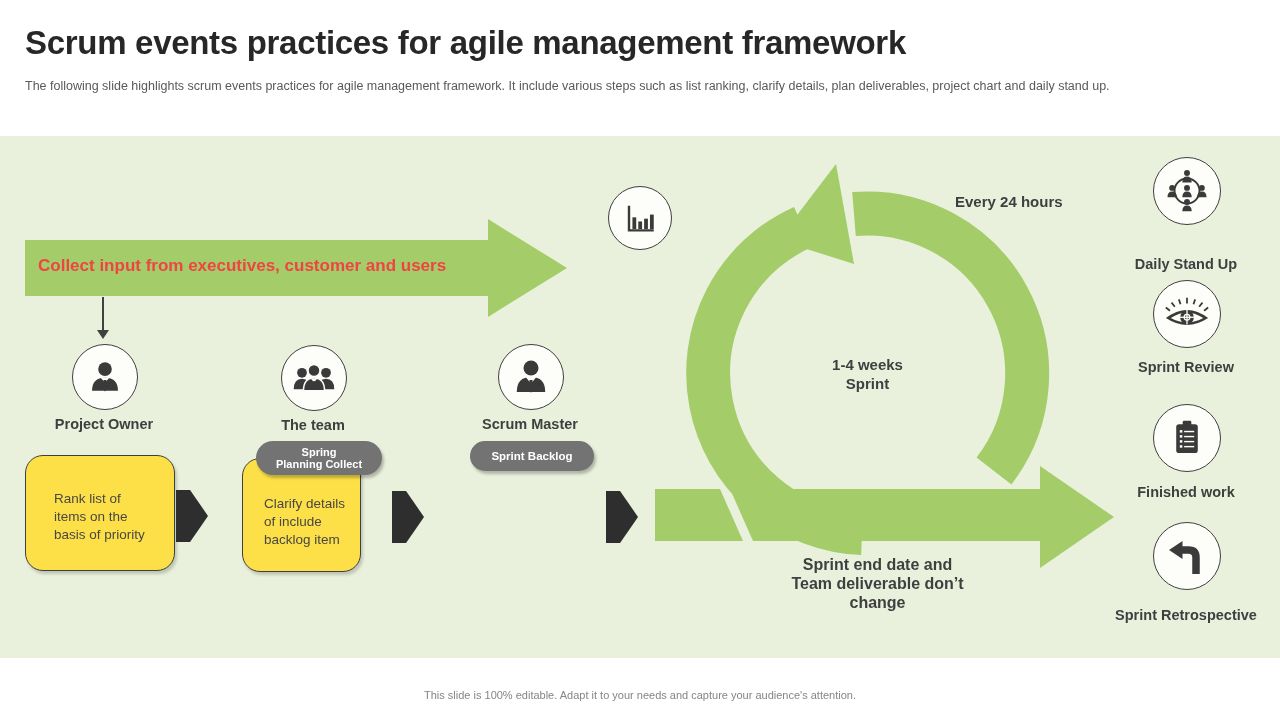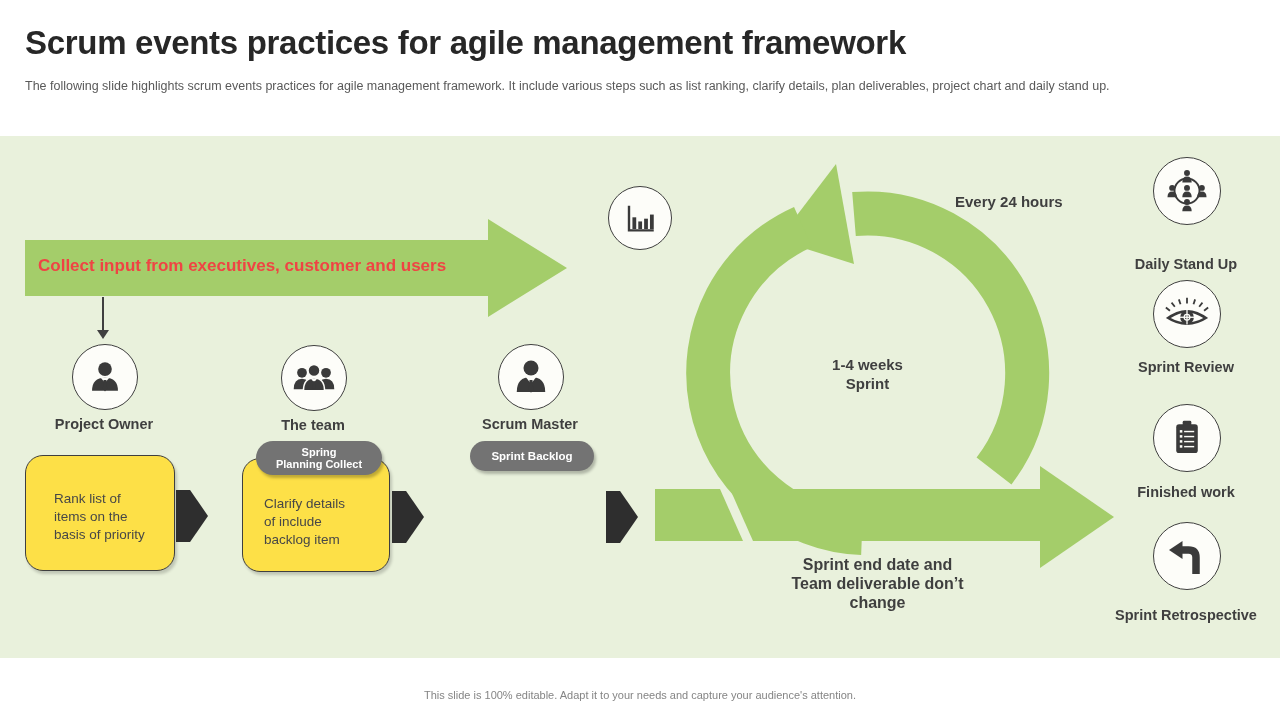--- a/index.html
+++ b/index.html
@@ -34,21 +34,21 @@
 
   
   .conn-line{left:102px;top:297px;width:2px;height:33px;background:#404040;}
   .conn-head{left:97px;top:330px;width:0;height:0;border-left:6px solid transparent;border-right:6px solid transparent;border-top:9px solid #404040;}
 
   
   .rbox{background:#fde047;border:1.4px solid #3f3f3f;border-radius:18px;box-shadow:2px 3px 3px rgba(0,0,0,0.18);
         font-size:13.5px;line-height:18px;color:#474747;}
   .rbox span{display:block;}
   .box1{left:25px;top:455px;width:150px;height:116px;padding:34px 6px 0 28px;box-sizing:border-box;}
-  .box2{left:242px;top:458px;width:148px;height:114px;padding:36px 6px 10px 21px;box-sizing:border-box;}
+  .box2{left:242px;top:458px;width:119px;height:114px;padding:36px 6px 10px 21px;box-sizing:border-box;}
   .box3{left:458px;top:458px;width:147px;height:114px;padding:36px 6px 0 21px;box-sizing:border-box;}
   .badge{background:#737373;color:#ffffff;border-radius:17px;display:flex;flex-direction:column;
          align-items:center;justify-content:center;font-weight:bold;box-shadow:2px 3px 3px rgba(0,0,0,0.25);text-align:center;}
   .badge2{left:256px;top:441px;width:126px;height:34px;font-size:11px;line-height:12.5px;}
   .badge3{left:470px;top:441px;width:124px;height:30px;font-size:11.5px;}
   .chev{width:32px;height:52px;background:#2e2e2e;clip-path:polygon(0 0,44% 0,100% 50%,44% 100%,0 100%);}
   .chev1{left:176px;top:490px;} .chev2{left:392px;top:491px;} .chev3{left:606px;top:491px;}
 
   
   .rc{width:66px;height:66px;left:1153px;}

